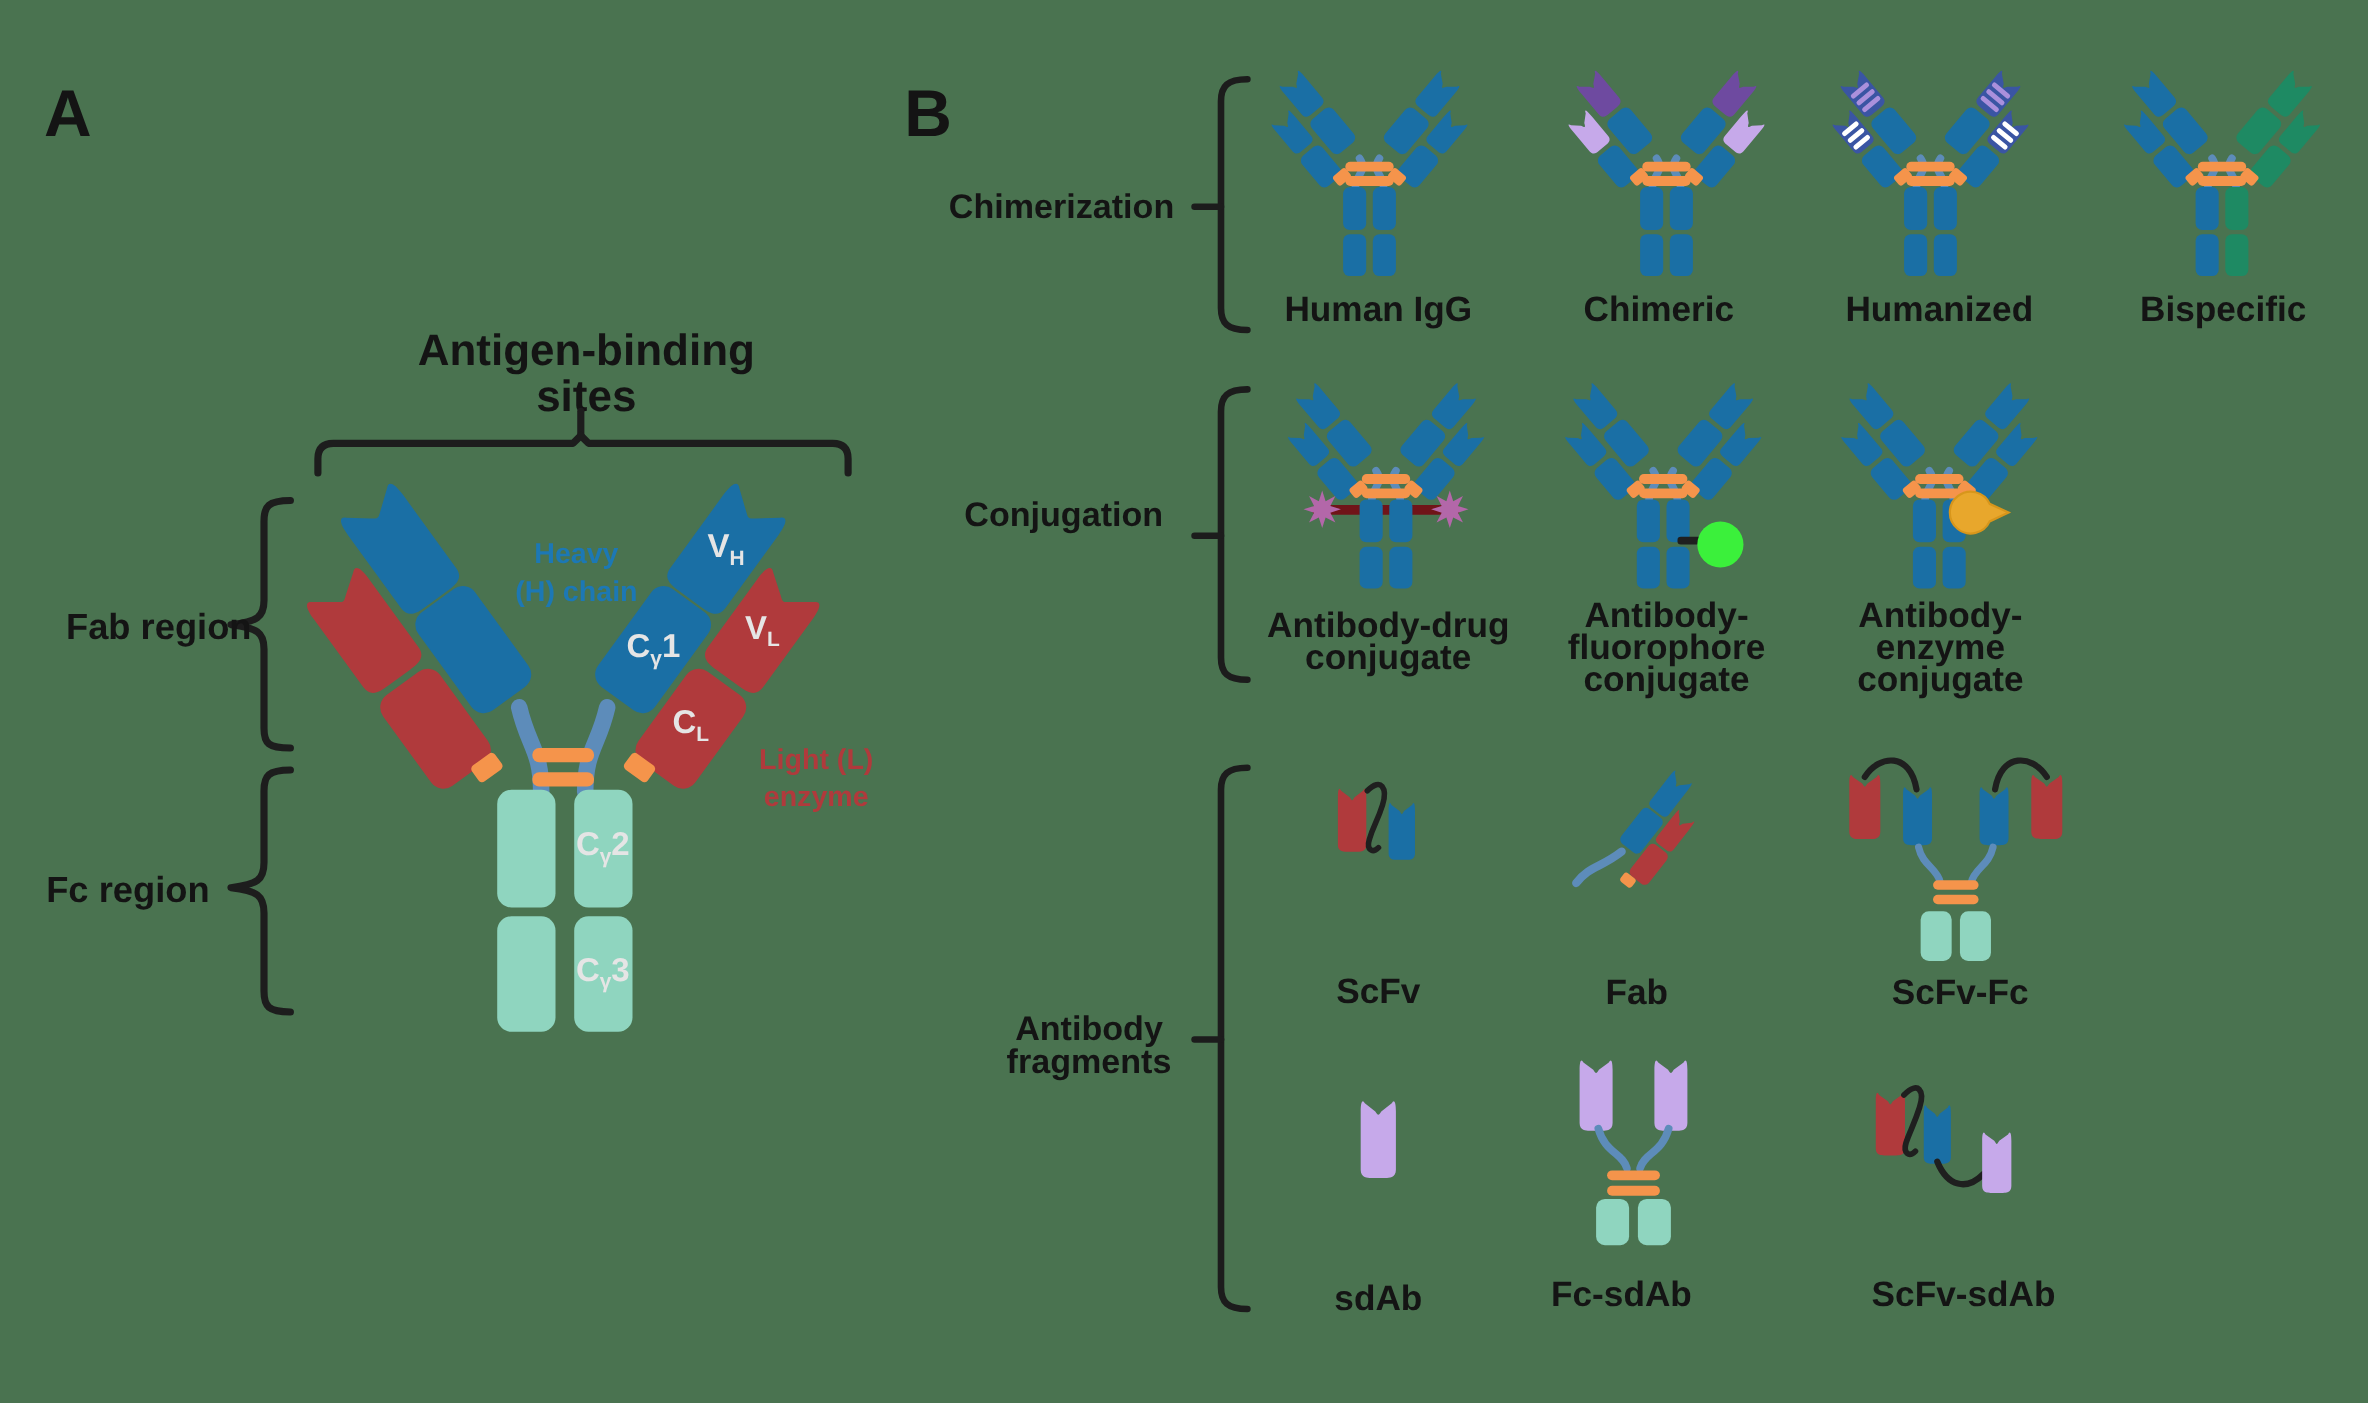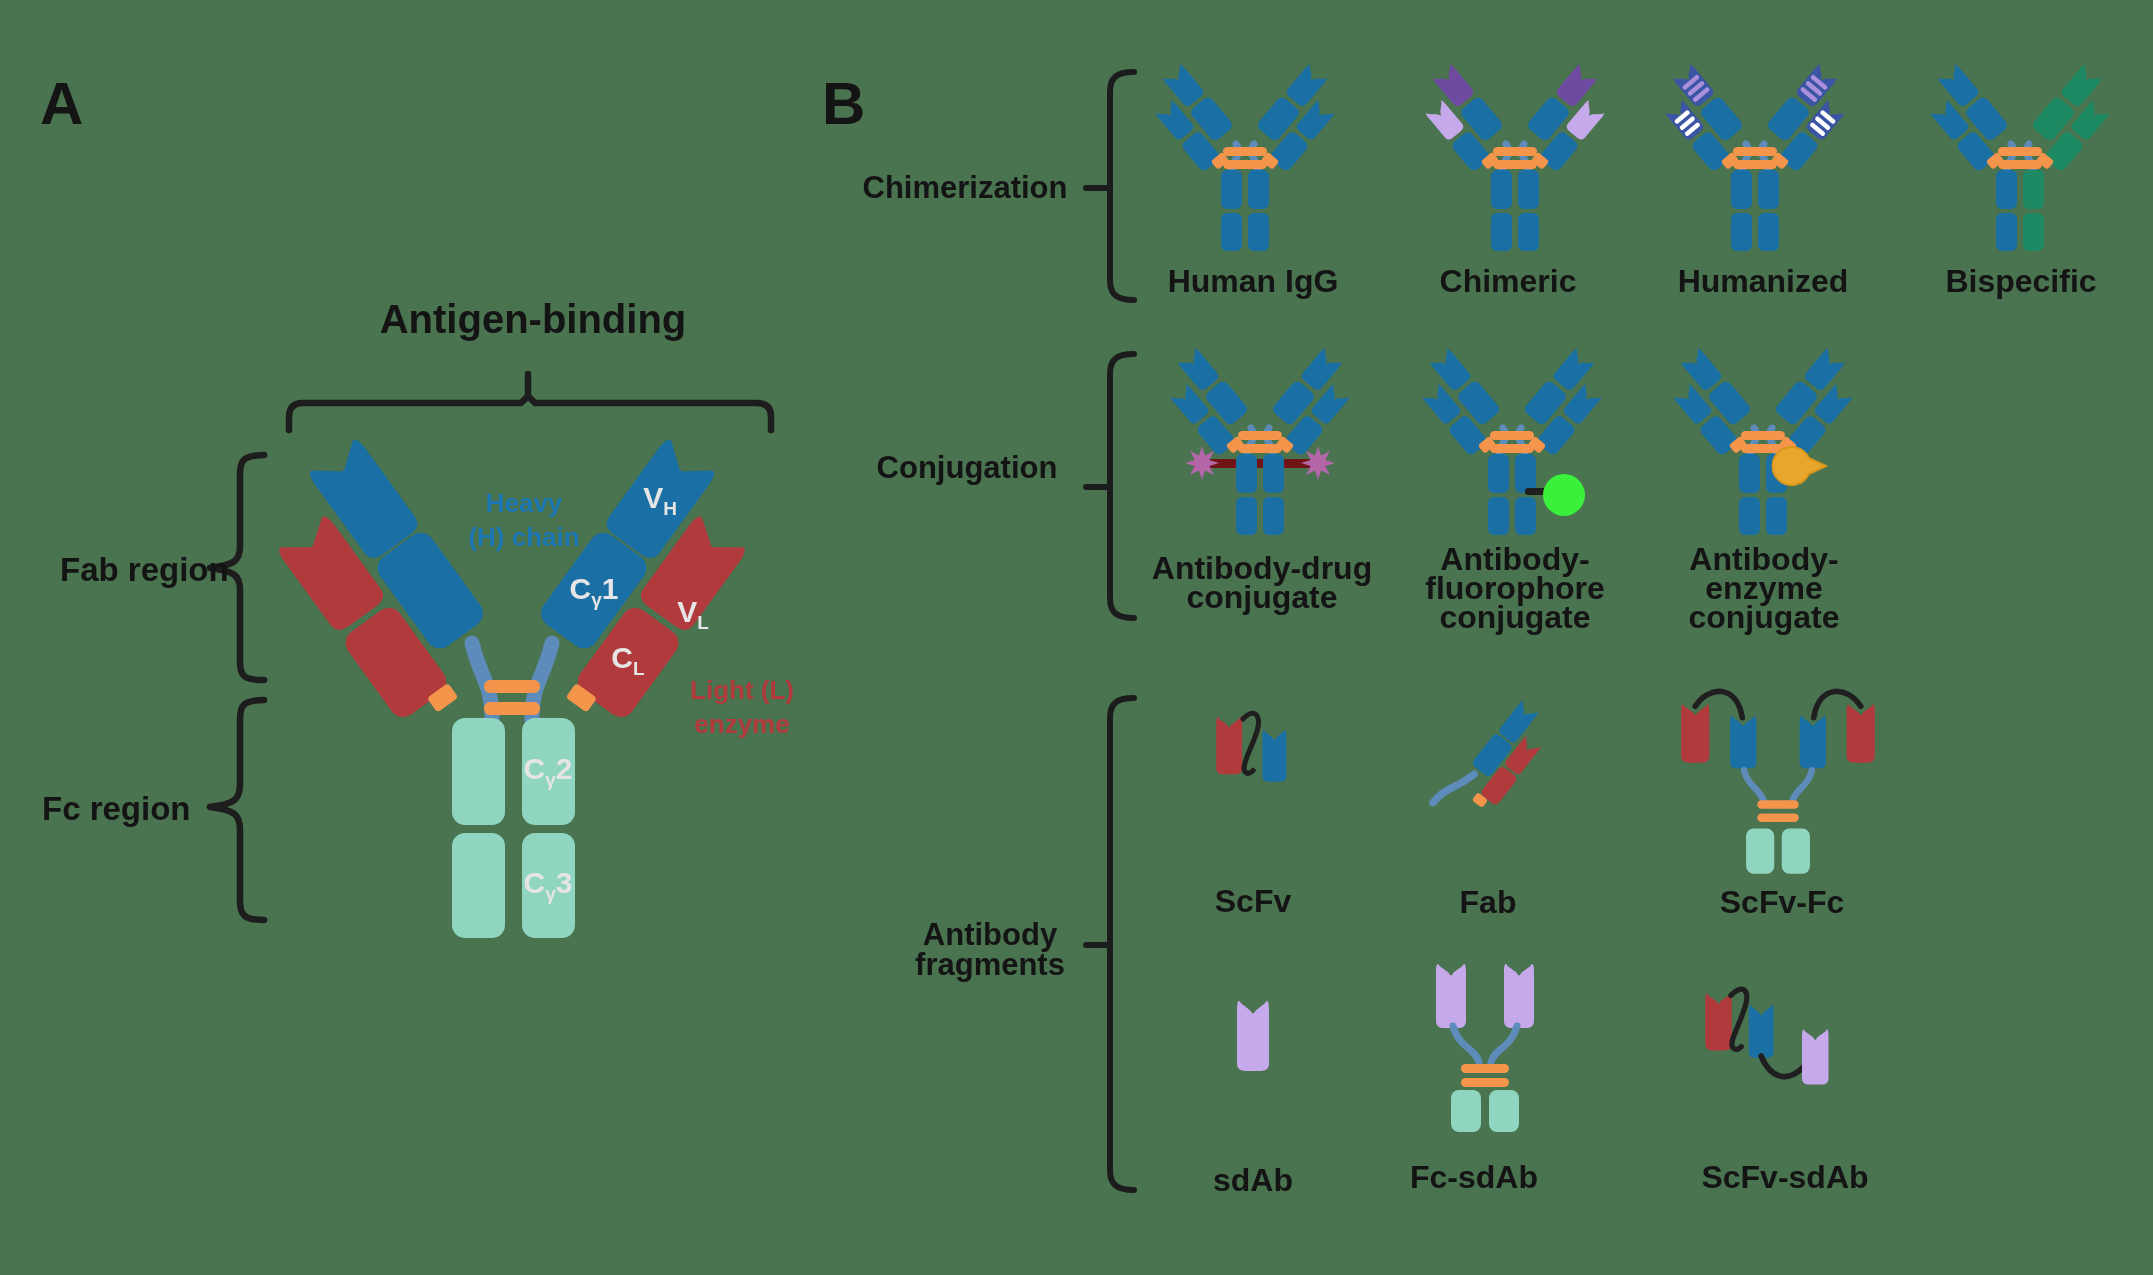--- a/index.html
+++ b/index.html
@@ -66,20 +66,21 @@
         <rect x="73" y="98" width="44" height="9" rx="4.5" fill="var(--orange)"></rect>
       </g>
       <path id="star8" d="M17 0 L7.4 3.1 L12 12 L3.1 7.4 L0 17 L-3.1 7.4 L-12 12 L-7.4 3.1 L-17 0 L-7.4 -3.1 L-12 -12 L-3.1 -7.4 L0 -17 L3.1 -7.4 L12 -12 L7.4 -3.1 Z"></path>
     </defs>
   </svg>
 
   <div class="abs panel-letter" style="left:40px;top:74px;">A</div>
 
   <div class="abs big-label ctrx" style="left:533px;top:298px;">
     <div>Antigen-binding</div>
+    <div>sites</div>
   </div>
 
   <svg width="640" height="620" viewBox="0 0 640 620" style="left:200px;top:360px;">
 
     <path class="brace" d="M328 14 L328 35"></path>
     <path class="brace" d="M89 70 L89 57 Q89 43 103 43 L321 43 L328 36 L335 43 L557 43 Q571 43 571 57 L571 70"></path>
 
     <path class="brace" d="M64 95 C44 95 40 100 40 114 L40 186 C40 201 34 205 10 208 C34 211 40 215 40 230 L40 302 C40 316 44 320 64 320"></path>
 
     <path class="brace" d="M64 340 C44 340 40 345 40 359 L40 424 C40 440 34 444 10 447 C34 450 40 454 40 470 L40 541 C40 555 44 560 64 560"></path>
@@ -116,21 +117,21 @@
     <div>Heavy</div>
     <div>(H) chain</div>
   </div>
   <div class="abs chain-label light-col ctrx" style="left:742px;top:673px;">
     <div>Light (L)</div>
     <div>enzyme</div>
   </div>
 
   <div class="abs dom-label ctr" style="left:660px;top:500px;"><span>V</span><sub>H</sub><span></span></div>
   <div class="abs dom-label ctr" style="left:594px;top:591px;"><span>C</span><sub>γ</sub><span>1</span></div>
-  <div class="abs dom-label ctr" style="left:693px;top:574px;margin-top:40px;"><span>V</span><sub>L</sub><span></span></div>
+  <div class="abs dom-label ctr" style="left:693px;top:574px;"><span>V</span><sub>L</sub><span></span></div>
   <div class="abs dom-label ctr" style="left:628px;top:660px;"><span>C</span><sub>L</sub><span></span></div>
   <div class="abs dom-label ctr" style="left:548px;top:771px;"><span>C</span><sub>γ</sub><span>2</span></div>
   <div class="abs dom-label ctr" style="left:548px;top:885px;"><span>C</span><sub>γ</sub><span>3</span></div>
 
 
   <div class="abs panel-letter" style="left:822px;top:74px;">B</div>
 
   <div class="abs group-label ctr" style="left:965px;top:188px;">Chimerization</div>
   <div class="abs group-label ctr" style="left:967px;top:468px;">Conjugation</div>
   <div class="abs group-label ctrx" style="left:990px;top:920px;">

